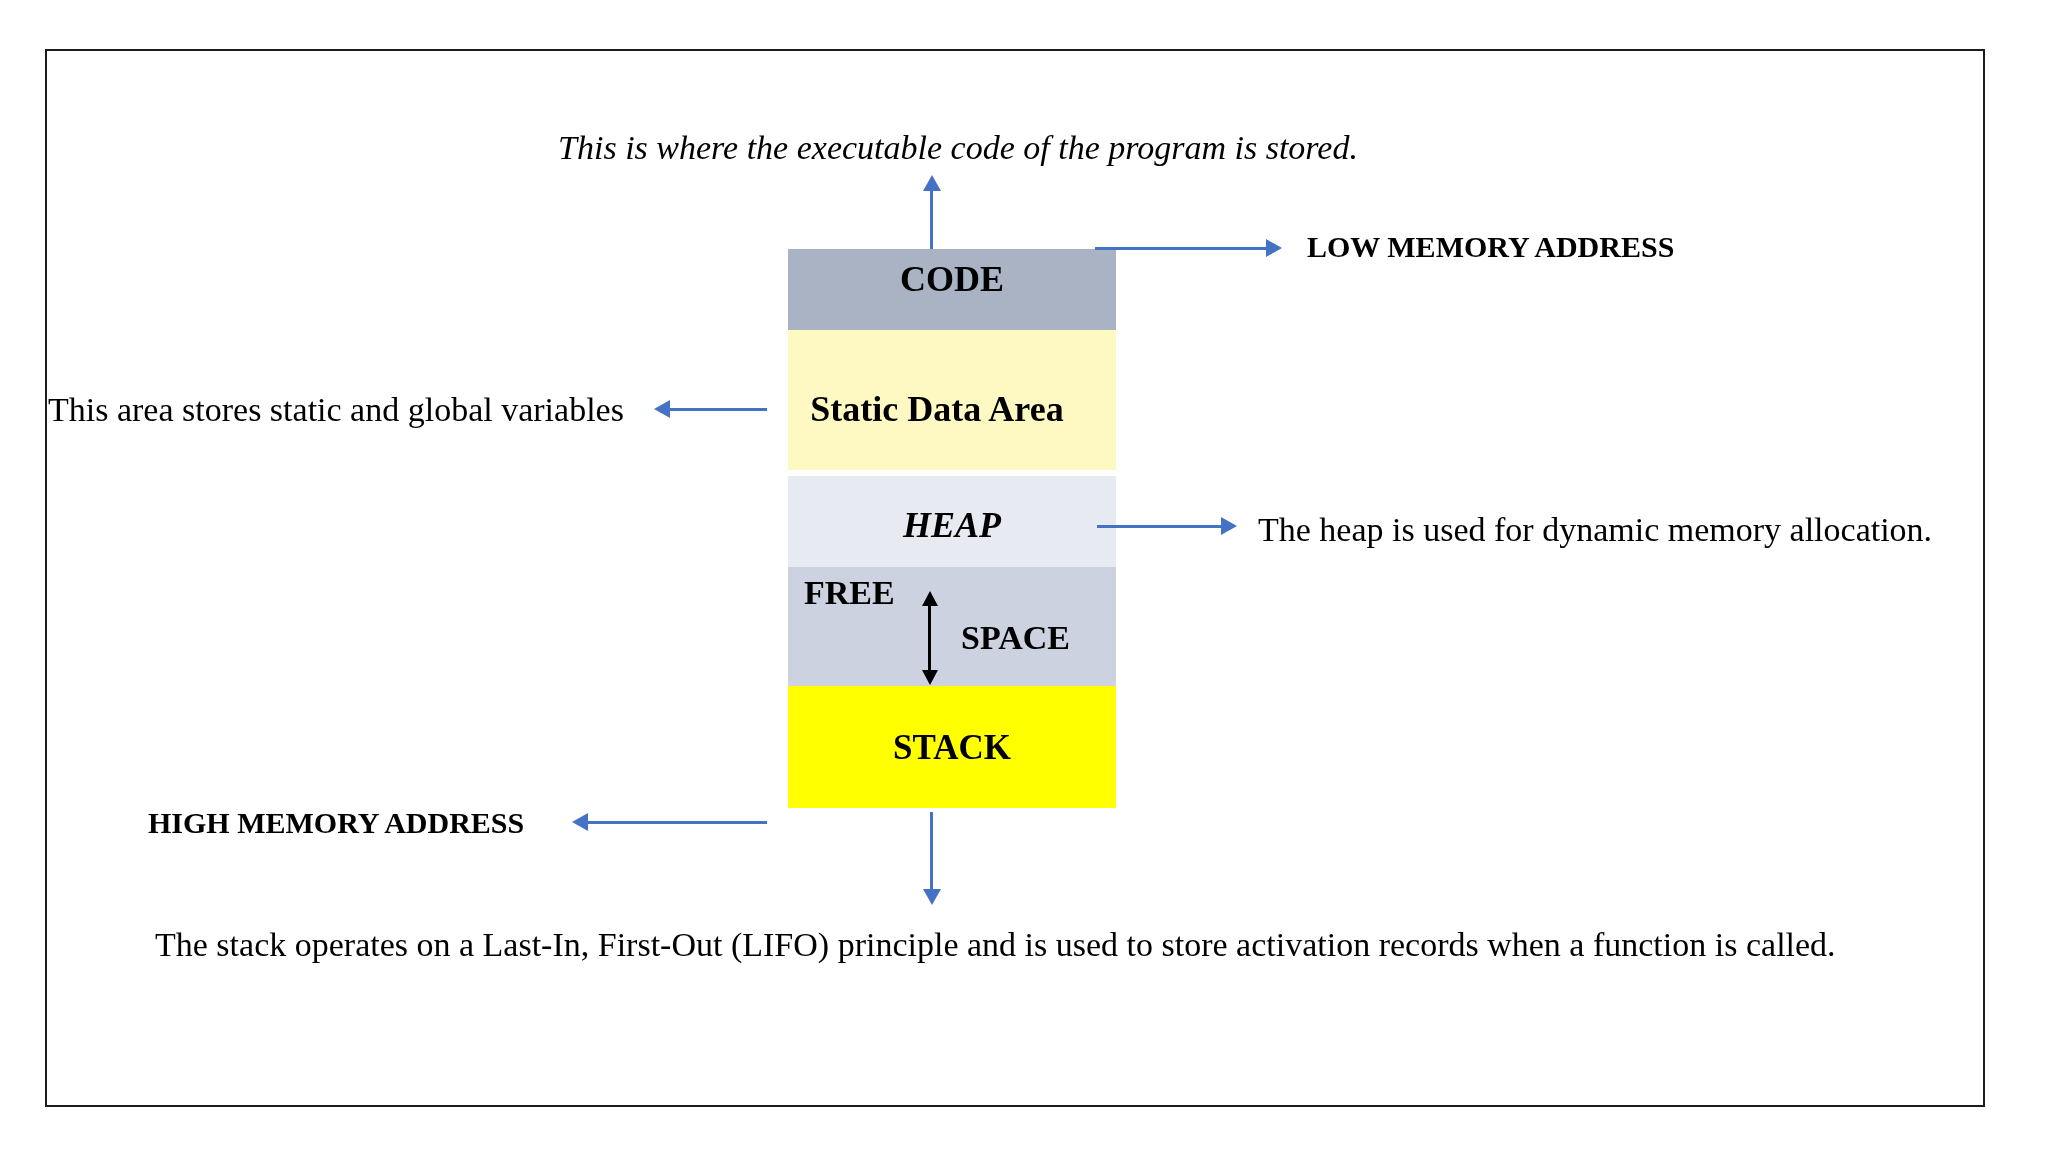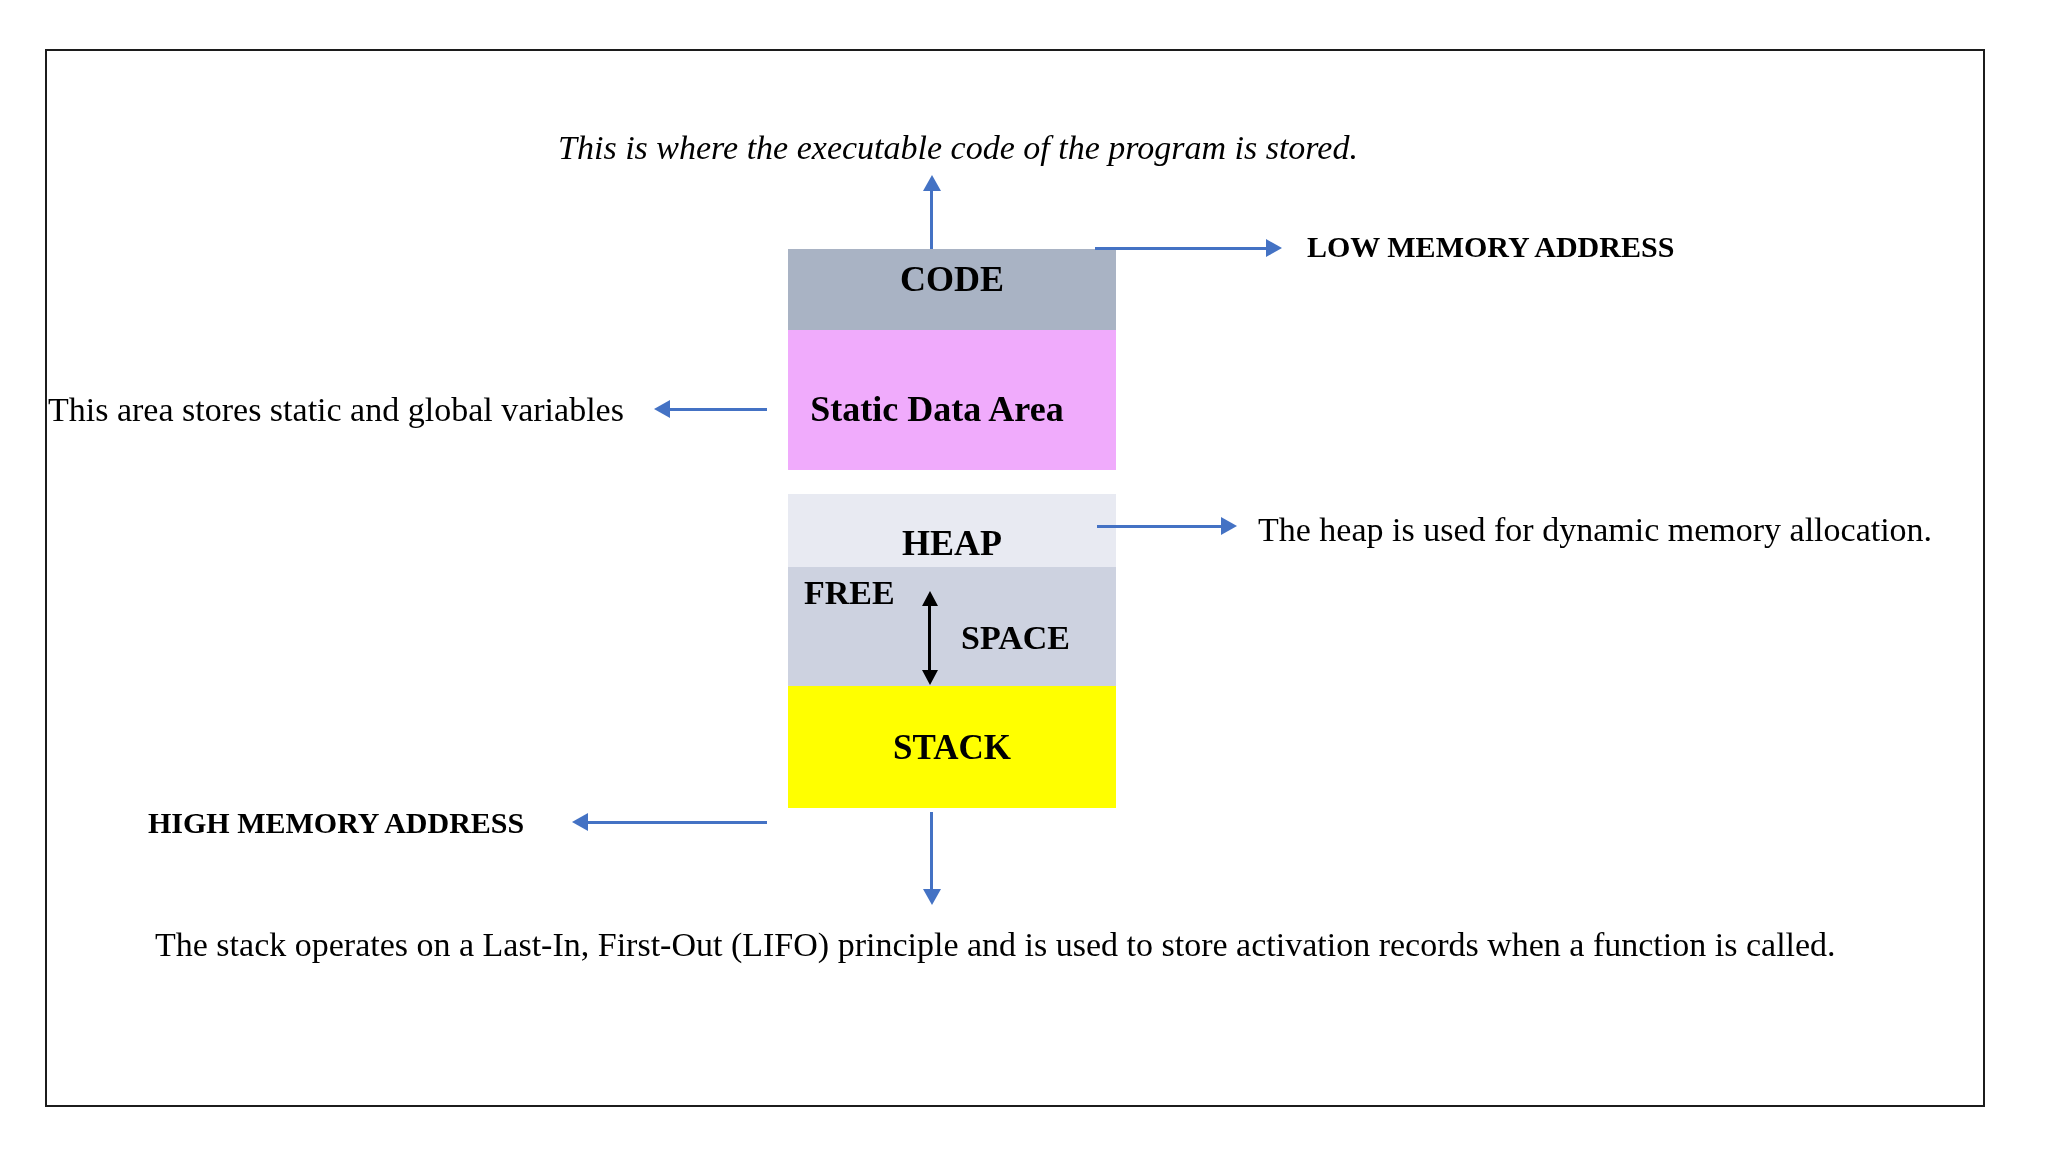--- a/index.html
+++ b/index.html
@@ -12,21 +12,21 @@
     border:2px solid #1c1c1c;background:#ffffff;
   }
   
   .block{
     position:absolute;left:767px;width:328px;
     display:flex;align-items:center;justify-content:center;
     font-weight:bold;font-size:36px;line-height:1;margin-left:21px;
   }
   .block-code{top:249px;height:81px;padding-bottom:22px;box-sizing:border-box;}
   .block-static{top:330px;height:140px;padding-top:18px;padding-right:30px;box-sizing:border-box;}
-  .block-heap{top:494px;height:97px;box-sizing:border-box;}
+  .block-heap{top:476px;height:97px;box-sizing:border-box;font-style:italic;}
   .block-free{top:567px;height:119px;}
   .block-stack{top:686px;height:122px;font-size:35px;}
   .free-word{position:absolute;font-weight:bold;font-size:34px;line-height:1;}
   .free-word-1{left:16px;top:9px;}
   .free-word-2{left:173px;top:54px;}
   
   .note{position:absolute;font-size:34px;line-height:42px;white-space:nowrap;}
   .note-top{left:458px;top:127px;width:1000px;text-align:center;font-style:italic;}
   .note-static{left:48px;top:389px;}
   .note-heap{left:1258px;top:509px;}
@@ -57,21 +57,21 @@
   <div class="note note-static">This area stores static and global variables</div>
   <div class="note note-heap">The heap is used for dynamic memory allocation.</div>
   <div class="note note-bottom">The stack operates on a Last-In, First-Out (LIFO) principle and is used to store activation records when a function is called.</div>
 
   <div class="mem-label label-low">LOW MEMORY ADDRESS</div>
   <div class="mem-label label-high">HIGH MEMORY ADDRESS</div>
 
   <div class="block block-code" style="background: rgb(169, 179, 196);">
     <span>CODE</span>
   </div>
-  <div class="block block-static" style="background: #f0abfc;">
+  <div class="block block-static" style="background: #fef9c3;">
     <span>Static Data Area</span>
   </div>
   <div class="block block-heap" style="background: rgb(232, 234, 242);">
     <span>HEAP</span>
   </div>
   <div class="block block-stack" style="background: rgb(255, 255, 0);">
     <span>STACK</span>
   </div>
   <div class="block block-free" style="background: rgb(205, 210, 224);">
     <span class="free-word free-word-1">FREE</span>

